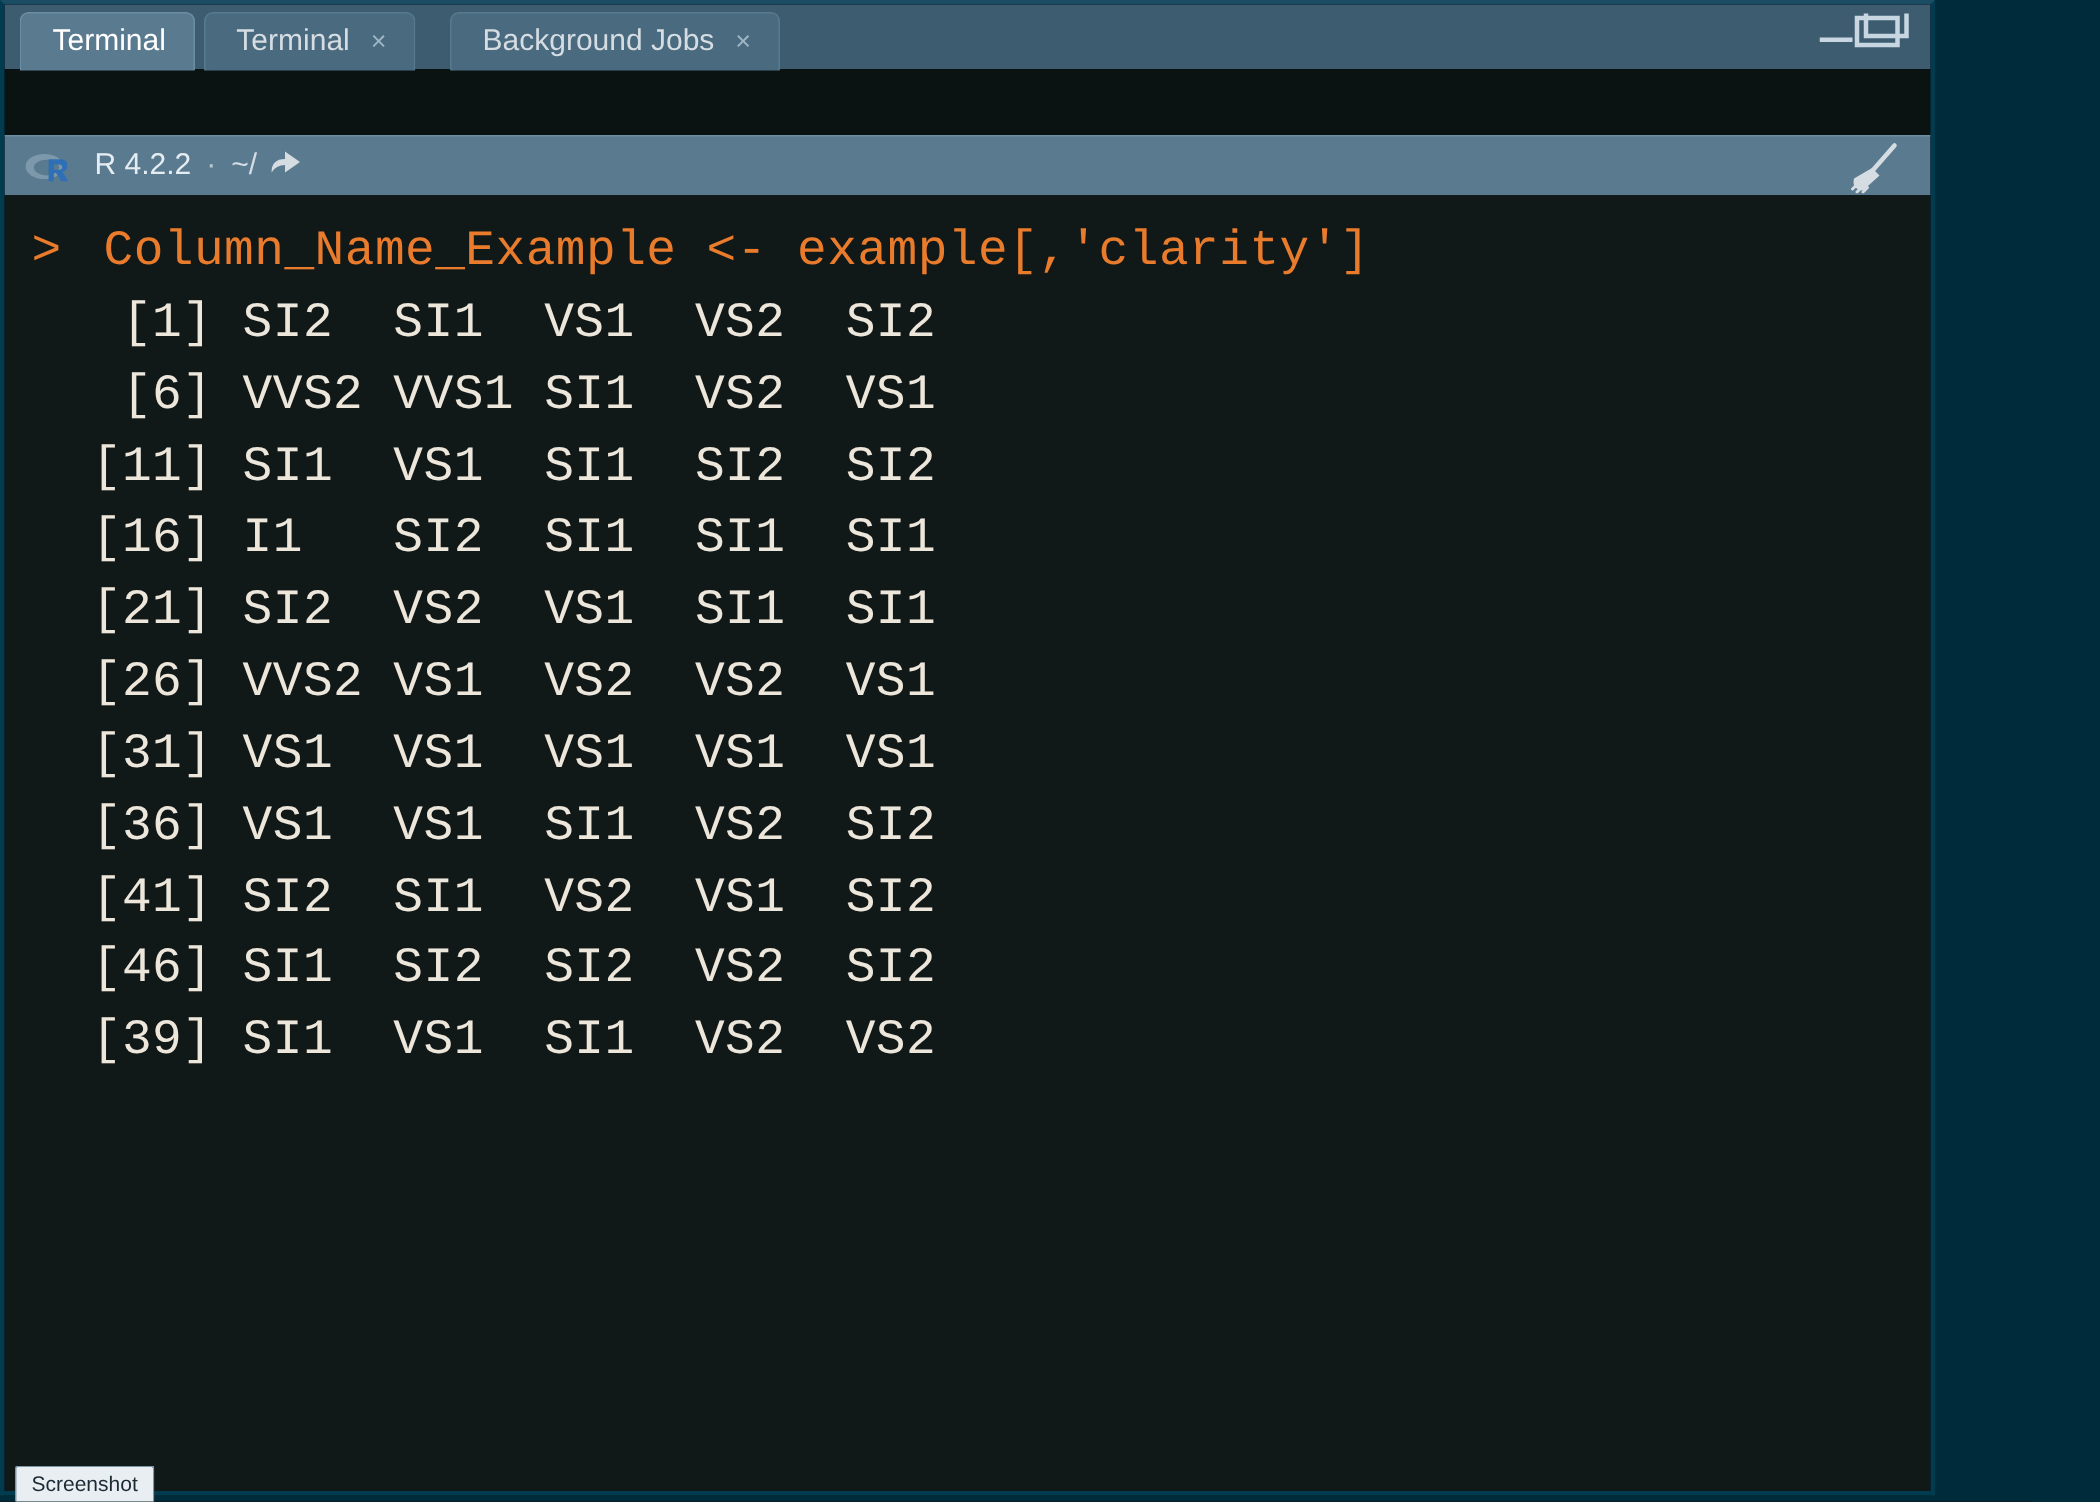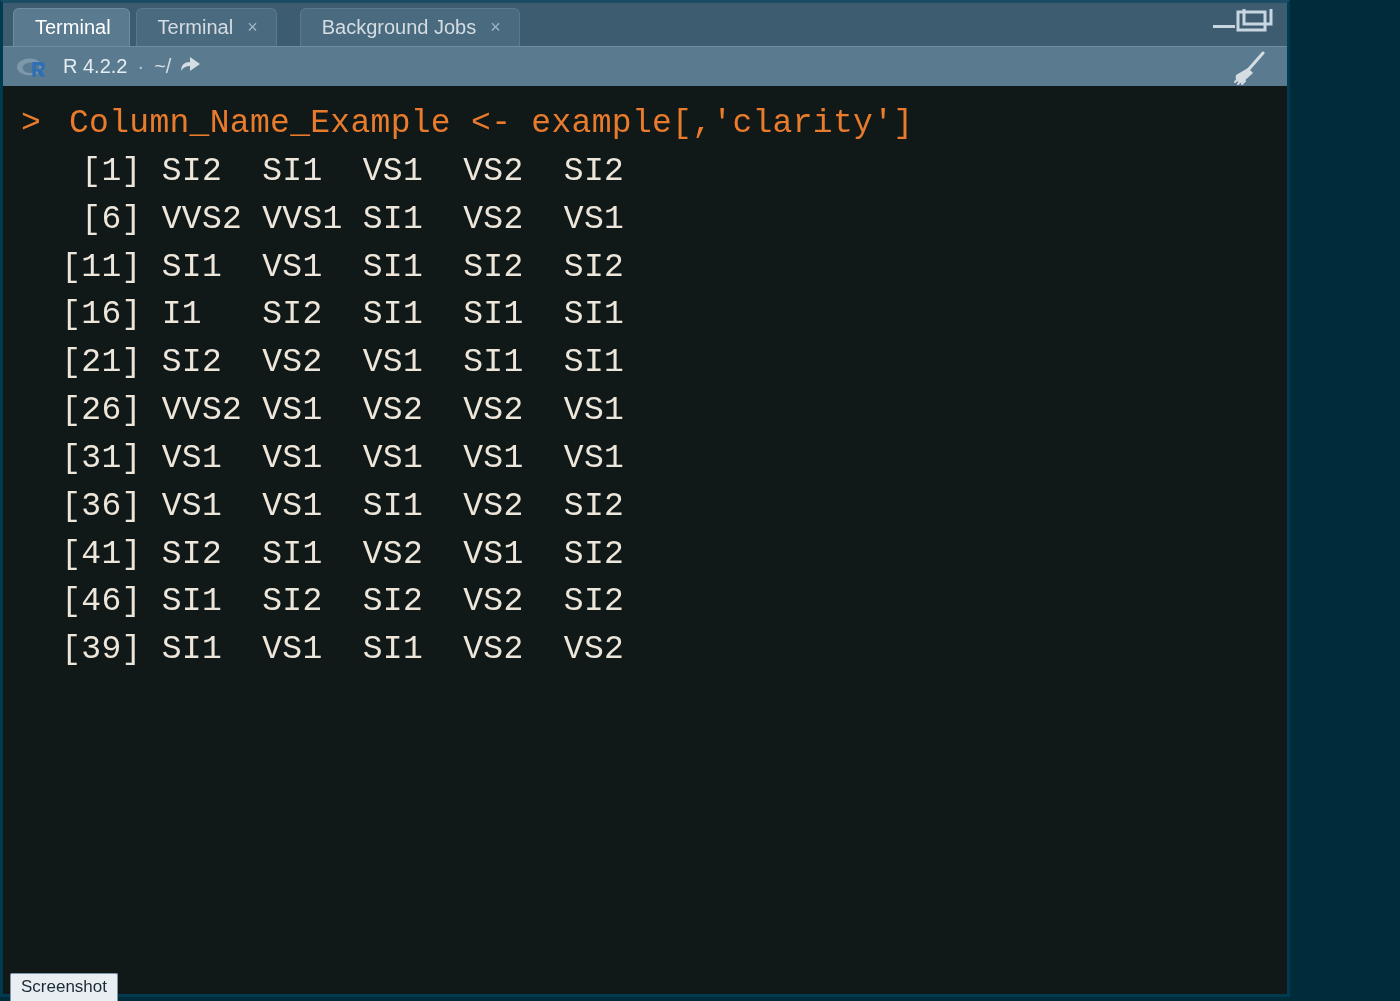--- a/index.html
+++ b/index.html
@@ -66,20 +66,21 @@
     height:40px;
     background:#5a7a8f;
     display:flex;
     align-items:center;
     padding:0 14px;
     color:#e6edf2;
     font-size:20px;
     box-sizing:border-box;
     border-top:1px solid #6c8ea3;
     position:relative;
+    margin-top:44px;
   }
   .r-logo{
     width:28px;height:22px;
     margin-right:18px;
   }
   .tool-sep{
     margin:0 10px;
     color:#b8c8d4;
   }
   .tool-path{color:#d5dde3;}
@@ -129,21 +130,21 @@
     font-family:inherit;
     white-space:pre;
   }
   .tooltip{
     position:absolute;
     left:10px;
     bottom:0;
     background:#e9eef3;
     color:#1b2b33;
     font-family:-apple-system,BlinkMacSystemFont,"Segoe UI",Arial,sans-serif;
-    font-size:17px;
+    font-size:14px;
     padding:3px 10px 4px;
     border:1px solid #7d96a6;
     border-radius:2px;
     border-bottom-left-radius:0;
     border-bottom-right-radius:0;
     border-bottom:none;
   }
 </style>
 </head>
 <body>

